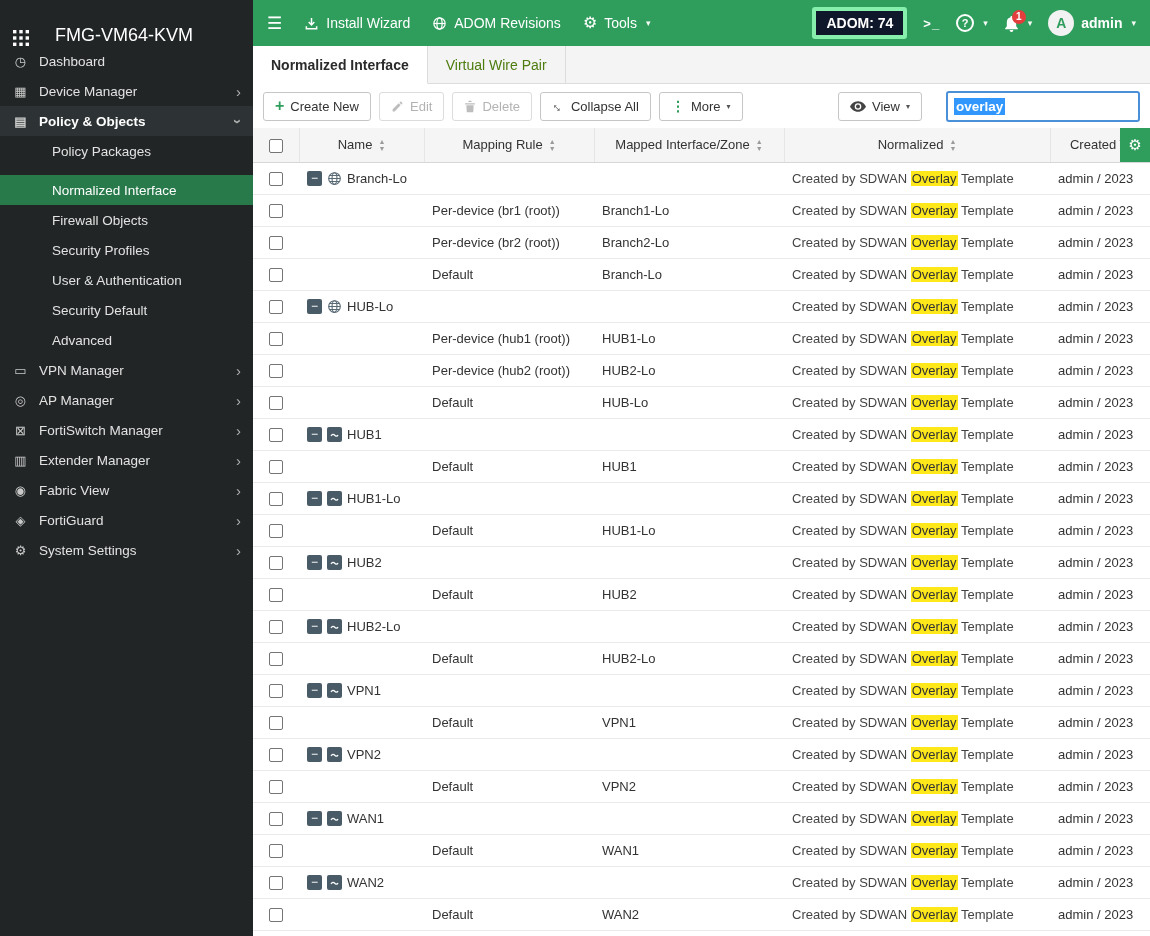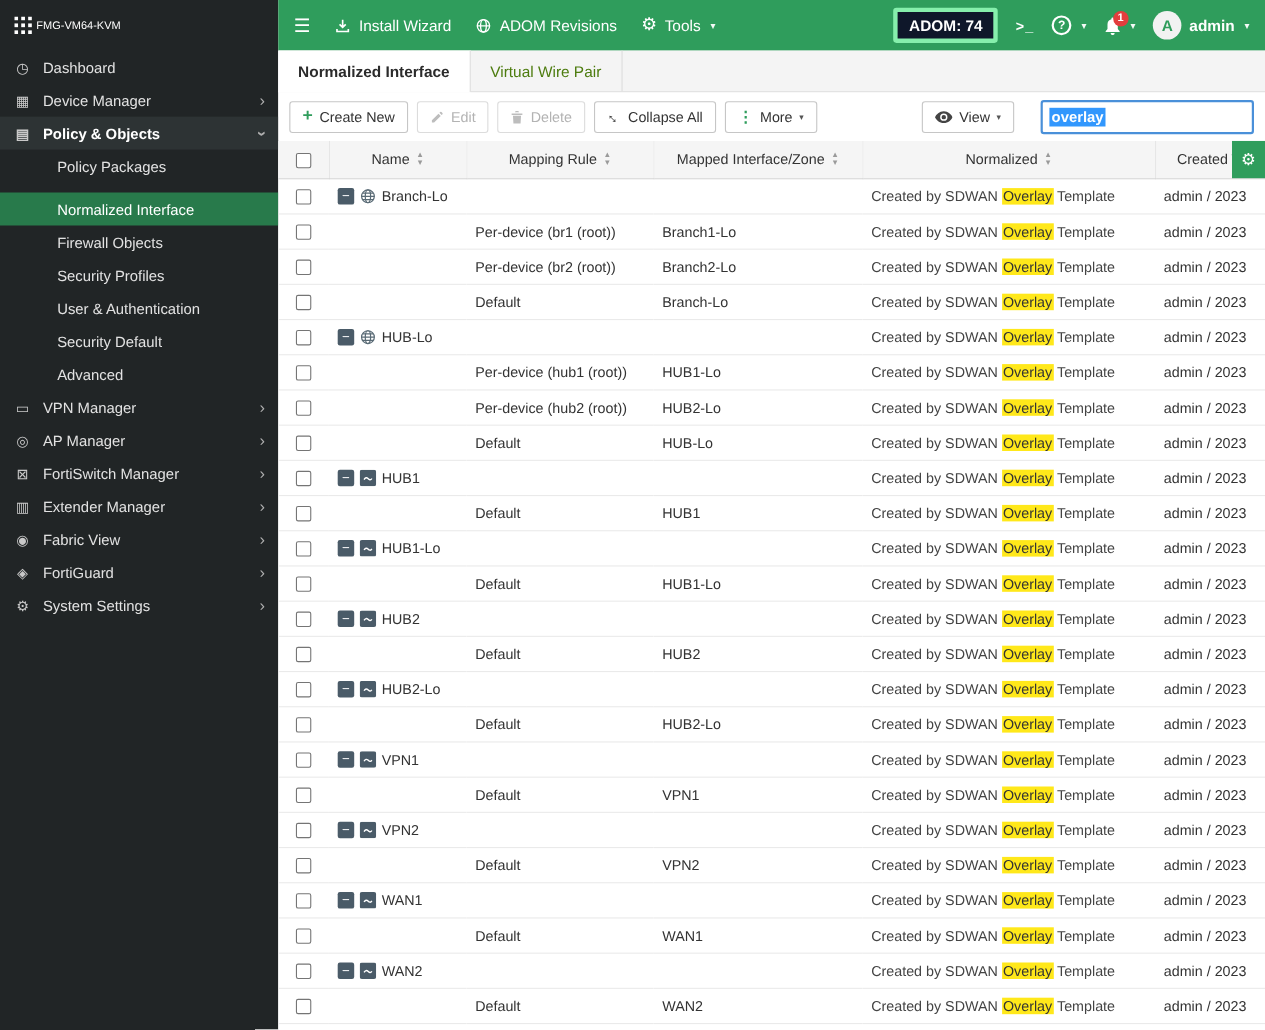--- a/index.html
+++ b/index.html
@@ -2,21 +2,21 @@
 <html><head>
 <meta charset="utf-8">
 <style>
   * { margin:0; padding:0; box-sizing:border-box; }
   html,body { width:1150px; height:936px; overflow:hidden; }
   body { font-family:"Liberation Sans", sans-serif; background:#fff; }
   #app { width:1150px; height:936px; display:flex; overflow:hidden; }
 
   
   .sidebar { width:253px; flex-shrink:0; background:#212526; color:#e2e2e2; display:flex; flex-direction:column; }
-  .sidebar-header { height:46px; display:flex; align-items:center; gap:4px; padding:0 13px; color:#fff; font-size:10px; flex-shrink:0; }
+  .sidebar-header { height:46px; display:flex; align-items:flex-end; gap:26px; padding:0 13px; color:#fff; font-size:18px; flex-shrink:0; }
   .app-grid { display:inline-flex; cursor:pointer; }
   .side-item { height:30px; display:flex; align-items:center; gap:10px; padding:0 12px; font-size:13.5px; cursor:pointer; white-space:nowrap; }
   .side-item .ic { width:17px; text-align:center; font-size:13px; color:#c9c9c9; flex-shrink:0; }
   .side-item .chev { margin-left:auto; color:#b0b0b0; font-size:15px; line-height:1; }
   .side-item .chev.down { transform:rotate(90deg); }
   .side-item.parent-active { background:#2d3334; font-weight:bold; color:#fff; }
   .side-sub { height:30px; display:flex; align-items:center; padding-left:52px; font-size:13.5px; cursor:pointer; white-space:nowrap; }
   .side-sub.selected { background:#287a4b; color:#fff; }
   .gap-top { margin-top:9px; }
 

